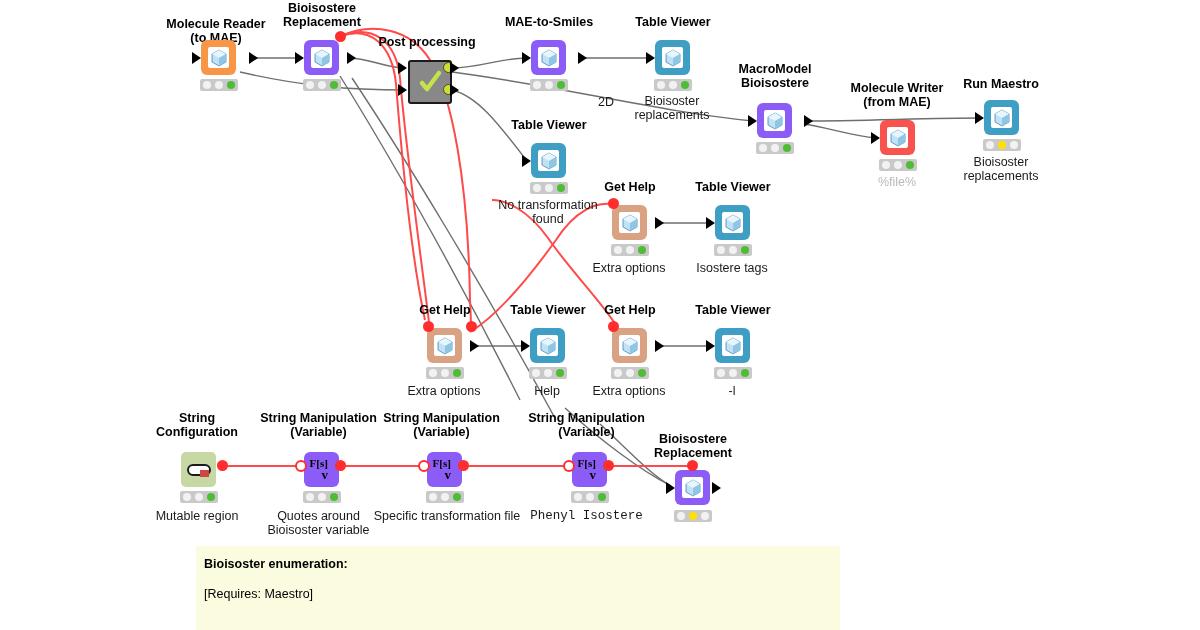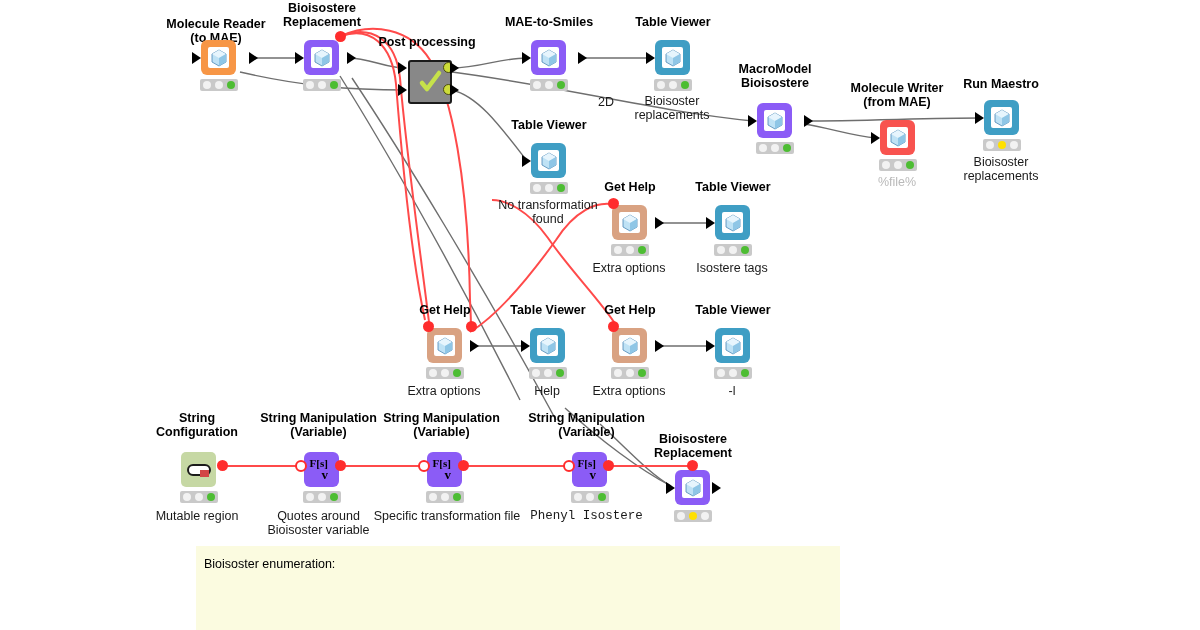--- a/index.html
+++ b/index.html
@@ -42,21 +42,21 @@
   
   .port-in,.port-out{position:absolute;width:0;height:0;
       border-top:6px solid transparent;border-bottom:6px solid transparent;
       border-left:9px solid #000;}
   .vport{position:absolute;width:11px;height:11px;border-radius:50%;background:#ff2d2d;}
   .vport.hollow{background:#ffffff;border:2px solid #ff2d2d;box-sizing:border-box;width:12px;height:12px;}
   .mport{position:absolute;width:11px;height:11px;border-radius:50%;background:#cddc39;border:1px solid #4b4b10;box-sizing:border-box;}
 
   
   #annotation{position:absolute;background:#fbfbe0;box-sizing:border-box;padding:10px 0 0 8px;}
-  #annotation .atitle{font-size:12.5px;font-weight:normal;line-height:16px;}
+  #annotation .atitle{font-size:12.5px;font-weight:bold;line-height:16px;}
   #annotation .aline{font-size:12.5px;line-height:16px;}
   #annotation .agap{height:14px;}
 </style>
 </head>
 <body>
 
 <div id="canvas">
 
   <svg class="wires" viewBox="0 0 1200 630">
     <g fill="none" stroke="#6e6e6e" stroke-width="1.4">
@@ -556,15 +556,16 @@
     <div class="status" style="left:674px;top:510px;">
         <i></i>
         <i class="yellow"></i>
         <i></i>
       </div>
   </div>
 
   <div id="annotation" style="left: 196px; top: 546px; width: 644px; height: 84px; background: rgb(251, 251, 224);">
     <div class="atitle">Bioisoster enumeration:</div>
     <div class="agap"></div>
+    <div class="aline">[Requires: Maestro]</div>
   </div>
 
 </div>
 
 </body></html>

